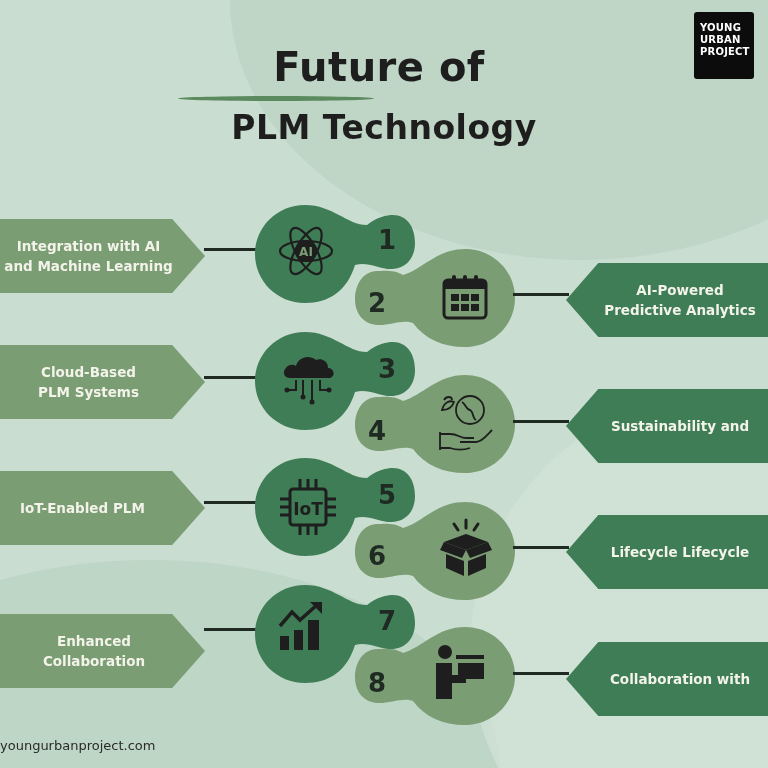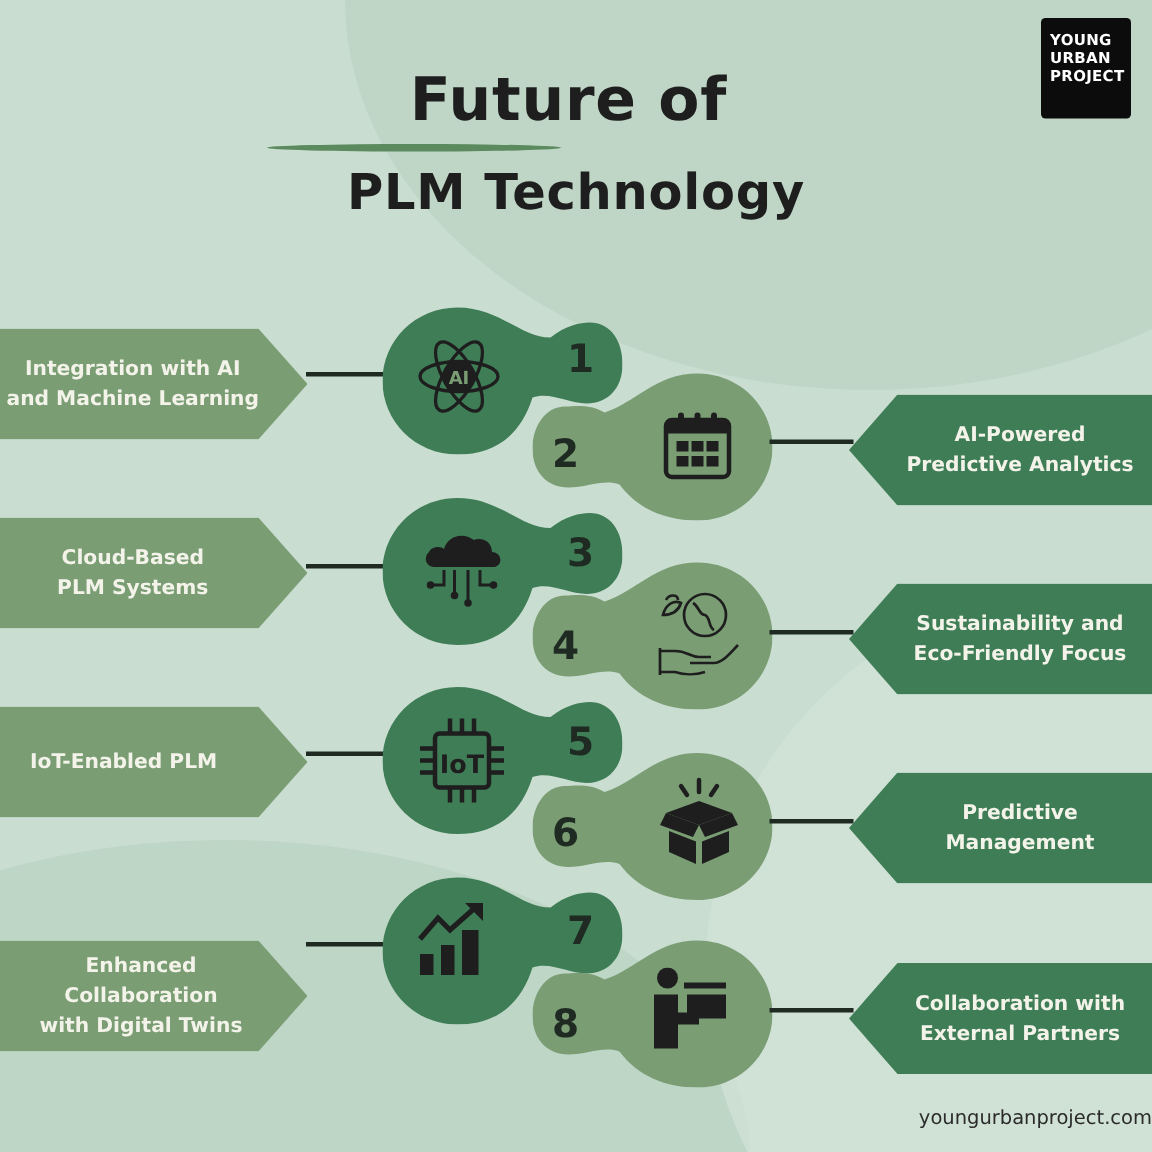--- a/index.html
+++ b/index.html
@@ -21,21 +21,21 @@
          text-align:center;color:#f3f3ea;font-weight:bold;font-size:13.5px;line-height:20px;
          font-family:"DejaVu Sans",sans-serif;box-sizing:border-box;}
   .label.left{left:0;width:205px;background:#7a9d74;
               clip-path:polygon(0 0,84% 0,100% 50%,84% 100%,0 100%);padding-right:28px;}
   .label.right{left:566px;width:202px;background:#3f7d56;
               clip-path:polygon(16% 0,100% 0,100% 100%,16% 100%,0 50%);padding-left:26px;}
   .label span{display:block;}
   .blob{position:absolute;}
   .num{position:absolute;font-weight:bold;font-size:26px;color:#1e2a22;font-family:"DejaVu Sans",sans-serif;}
   .icon{position:absolute;}
-  .footer{position:absolute;left:0;width:768px;top:738px;text-align:right;font-size:13px;color:#2b2b2b;
+  .footer{position:absolute;left:0;width:768px;top:738px;text-align:left;font-size:13px;color:#2b2b2b;
           font-family:"DejaVu Sans",sans-serif;}
 </style>
 </head>
 <body>
 
 <div class="bg-swoosh" style="left:230px;top:-260px;width:700px;height:520px;background:#b9d2c0;opacity:0.6;"></div>
 <div class="bg-swoosh" style="left:-200px;top:560px;width:700px;height:420px;background:#b5cfbb;opacity:0.55;"></div>
 <div class="bg-swoosh" style="left:470px;top:390px;width:520px;height:520px;background:#d3e3d8;opacity:0.7;"></div>
 
 <div class="title title1">Future of</div>
@@ -134,21 +134,20 @@
     <path d="M6,18 C8,10 14,8 18,10 C16,16 12,18 6,18 Z"></path>
     <path d="M8,8 C10,4 16,4 16,8"></path>
     <path d="M4,40 V58 M4,42 H14 C22,42 24,46 30,46 H38 M24,50 H40 C46,50 52,42 56,38"></path>
     <path d="M4,56 H14 C20,58 28,58 34,56"></path>
   </g>
 </svg>
 <div class="line" style="left:513px;top:420px;width:56px;"></div>
 <div class="label right" style="top:389px;">
   <div>
       <span>Sustainability and</span>
-      <span>Eco-Friendly Focus</span>
     </div>
 </div>
 
 <div class="label left" style="top:471px;justify-content:flex-start;padding-left:20px;">
   <div>
       <span>IoT-Enabled PLM</span>
     </div>
 </div>
 <div class="line" style="left:204px;top:501px;width:56px;"></div>
 <svg class="blob" style="left:255px;top:456px;" width="160" height="100" viewBox="0 0 160 100">
@@ -178,28 +177,27 @@
     </g>
   <path d="M8,24 L30,16 L52,24 L30,32 Z" fill="#1e1e1e"></path>
   <path d="M4,32 L26,40 L30,32 L8,24 Z" fill="#1e1e1e"></path>
   <path d="M56,32 L34,40 L30,32 L52,24 Z" fill="#1e1e1e"></path>
   <path d="M10,36 L28,43 V58 L10,50 Z" fill="#1e1e1e"></path>
   <path d="M50,36 L32,43 V58 L50,50 Z" fill="#1e1e1e"></path>
 </svg>
 <div class="line" style="left:513px;top:546px;width:56px;"></div>
 <div class="label right" style="top:515px;">
   <div>
-      <span>Predictive Management</span>
-    </div>
-</div>
-
-<div class="label left" style="top:627px;padding-left:11px;">
+      <span>Lifecycle Lifecycle</span>
+    </div>
+</div>
+
+<div class="label left" style="top:614px;padding-left:11px;">
   <div>
       <span>Enhanced Collaboration</span>
-      <span>with Digital Twins</span>
     </div>
 </div>
 <div class="line" style="left:204px;top:628px;width:56px;"></div>
 <svg class="blob" style="left:255px;top:583px;" width="160" height="100" viewBox="0 0 160 100">
   <path d="M50,2 C78,2 92,22 112,22 C122,14 132,12 138,12 C152,12 160,24 160,40 C160,56 150,66 136,66 C124,66 112,58 100,62 C92,88 74,100 50,100 C22,100 0,78 0,51 C0,24 22,2 50,2 Z" fill="#3f7d56"></path>
 </svg>
 <div class="num" style="left:378px;top:606px;">7</div>
 <svg class="icon" style="left:278px;top:600px;" width="50" height="52" viewBox="0 0 50 52">
   <rect x="2" y="36" width="9" height="14" fill="#1e1e1e"></rect>
   <rect x="16" y="30" width="9" height="20" fill="#1e1e1e"></rect>
@@ -215,17 +213,16 @@
 <svg class="icon" style="left:436px;top:645px;" width="50" height="56" viewBox="0 0 50 56">
   <circle cx="9" cy="7" r="7" fill="#1e1e1e"></circle>
   <path d="M0,18 H16 V30 H30 V38 H16 V54 H0 Z" fill="#1e1e1e"></path>
   <rect x="20" y="10" width="28" height="4" fill="#1e1e1e"></rect>
   <rect x="22" y="18" width="26" height="16" fill="#1e1e1e"></rect>
 </svg>
 <div class="line" style="left:513px;top:672px;width:56px;"></div>
 <div class="label right" style="top:642px;justify-content:center;">
   <div>
       <span>Collaboration with</span>
-      <span>External Partners</span>
     </div>
 </div>
 
 <div class="footer">youngurbanproject.com</div>
 
 </body></html>

